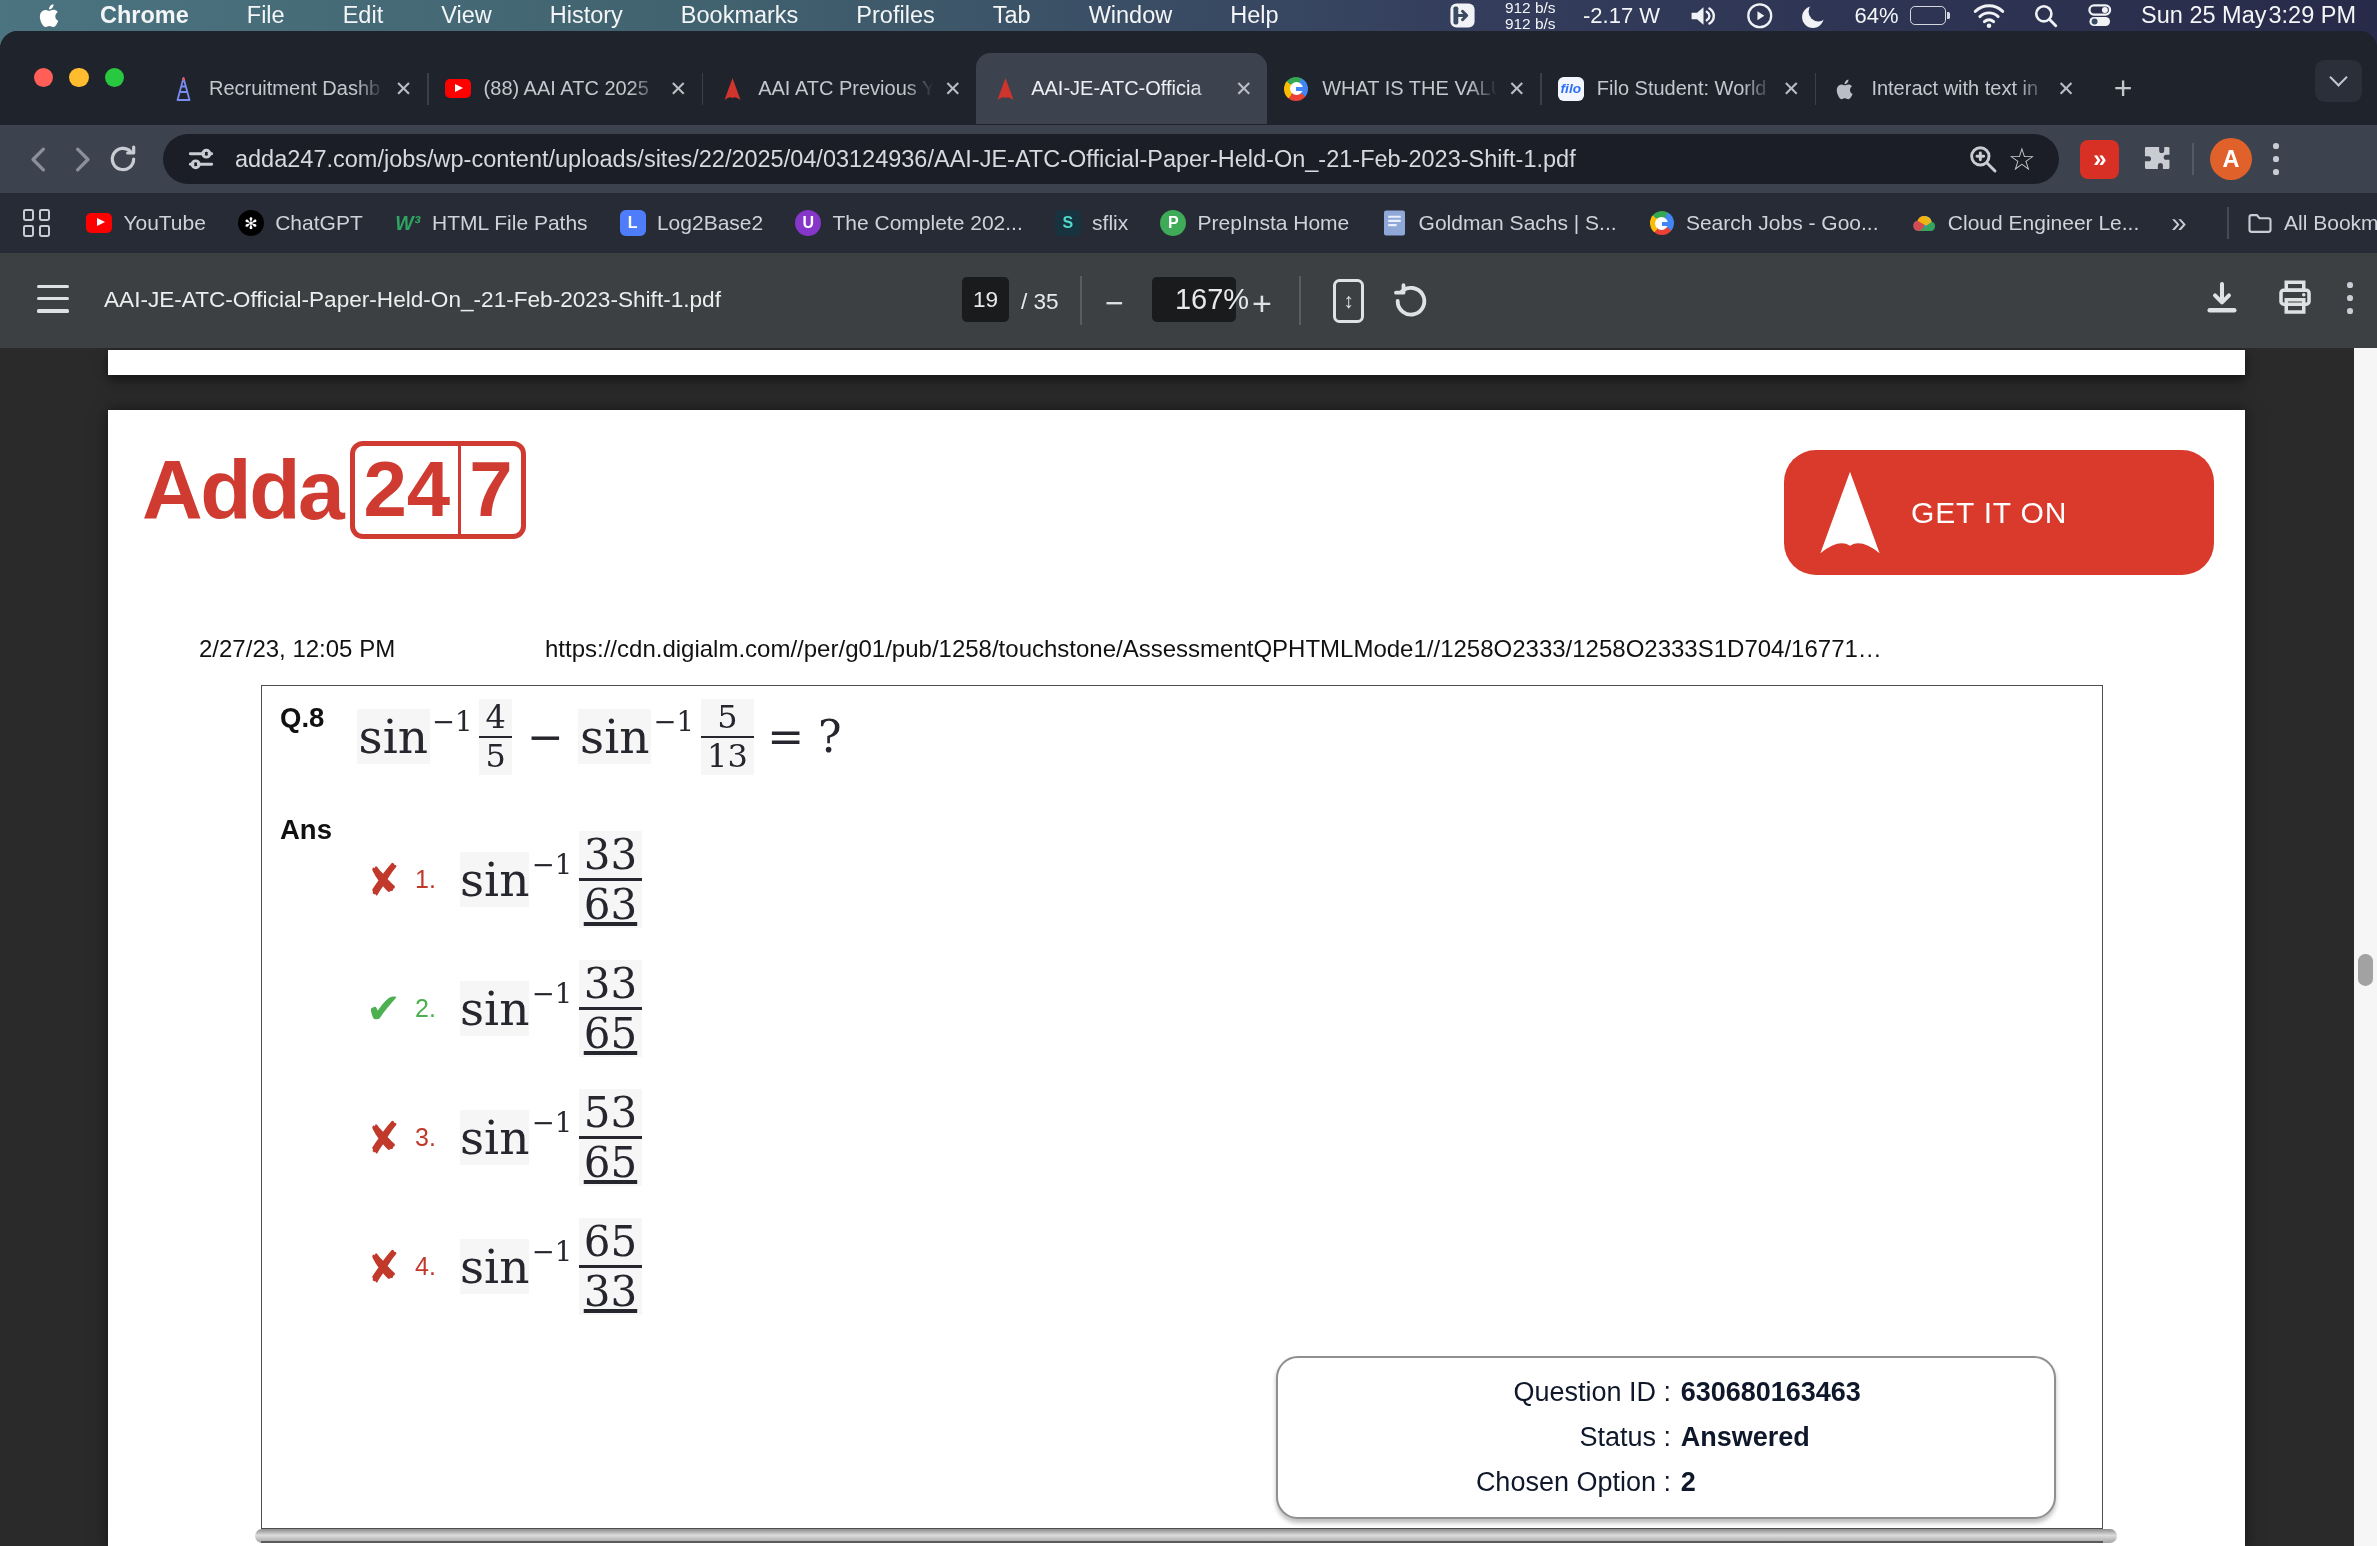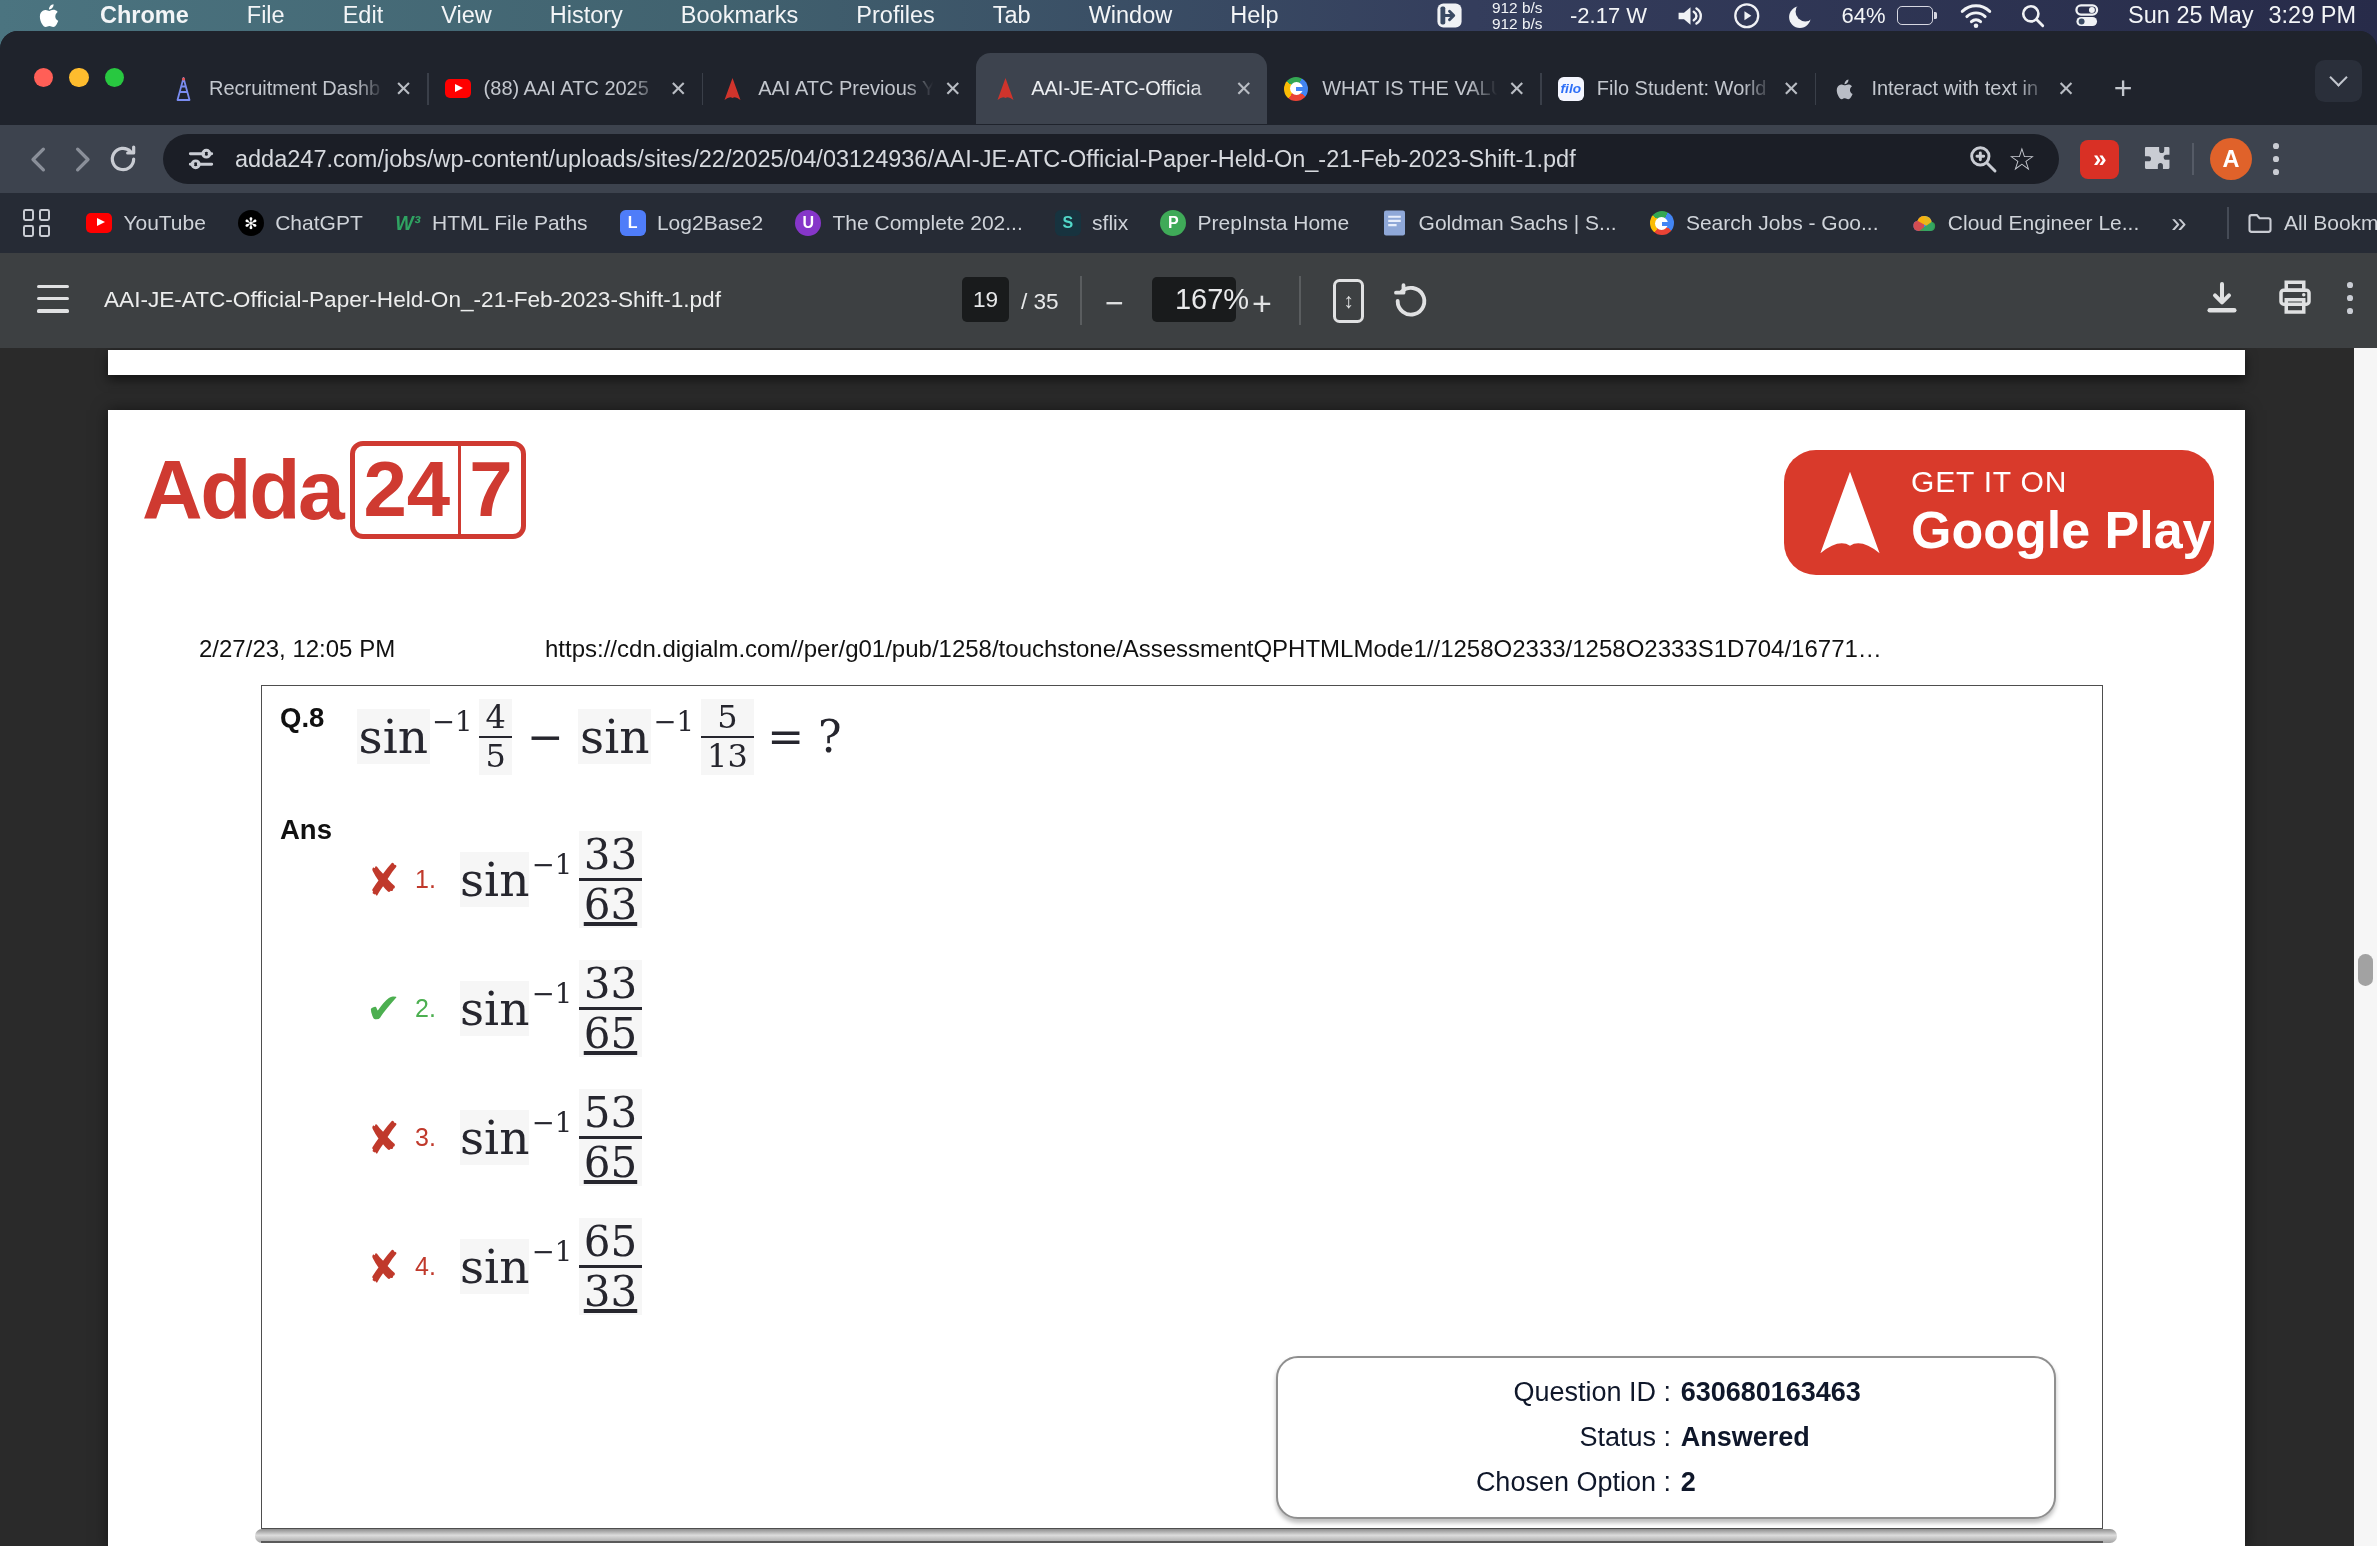--- a/index.html
+++ b/index.html
@@ -15,21 +15,21 @@
   .menu-items { display:flex; align-items:center; gap:58px; margin-left:37px; }
   .menu-items .mi { white-space:nowrap; }
   .menu-items .mi.app { font-weight:bold; }
   .status { position:absolute; right:21px; top:0; height:31px; display:flex; align-items:center; gap:27.5px; color:#f3f5f7; }
   .net { font-size:15.4px; line-height:16px; text-align:left; }
   .pwr { font-size:22px; }
   .batt-wrap { display:flex; align-items:center; gap:11px; font-size:22px; }
   .batt { width:36px; height:18.6px; border:1.6px solid rgba(245,245,250,.85); border-radius:4.9px; position:relative; padding:1.6px; }
   .batt .lvl { height:100%; width:64%; background:#fff; border-radius:1.6px; }
   .batt:after { content:""; position:absolute; right:-5.7px; top:4.9px; width:3.2px; height:7.3px; background:rgba(245,245,250,.85); border-radius:0 1.6px 1.6px 0; }
-  .datetime { display:flex; gap:15px; font-size:23.5px;align-items:center; }
+  .datetime { display:flex; gap:2px; font-size:23.5px;align-items:center; }
 
   
   .window { position:absolute; left:0; top:31px; width:2377px; height:1515px;
     background:#1f232c; border-radius:18px 18px 0 0; overflow:hidden; }
 
   
   .tabstrip { position:relative; height:94px; background:#1f232c; }
   .lights { position:absolute; left:34px; top:37px; display:flex; gap:16px; }
   .light { width:19.4px; height:19.4px; border-radius:50%; }
   .light.red{ background:#ff5f57; } .light.yellow{ background:#febc2e; } .light.green{ background:#28c840; }
@@ -517,21 +517,20 @@
           <span class="seven">7</span>
         </span>
       </div>
 
       <div class="badge">
         <svg width="74" height="91" viewBox="0 0 20 24">
             <path d="M10 1 18 23Q13 19 10 21 7 19 2 23Z" fill="#ffffff"></path>
           </svg>
         <span class="txt">
           <div class="l1">GET IT ON</div>
-          <div class="l2">Google Play</div>
         </span>
       </div>
 
       <div class="pg-header">
         <span class="dt">2/27/23, 12:05 PM</span>
         <span class="lk">https://cdn.digialm.com//per/g01/pub/1258/touchstone/AssessmentQPHTMLMode1//1258O2333/1258O2333S1D704/16771…</span>
       </div>
 
       <div class="qbox">
         <span class="qno">Q.8</span>

